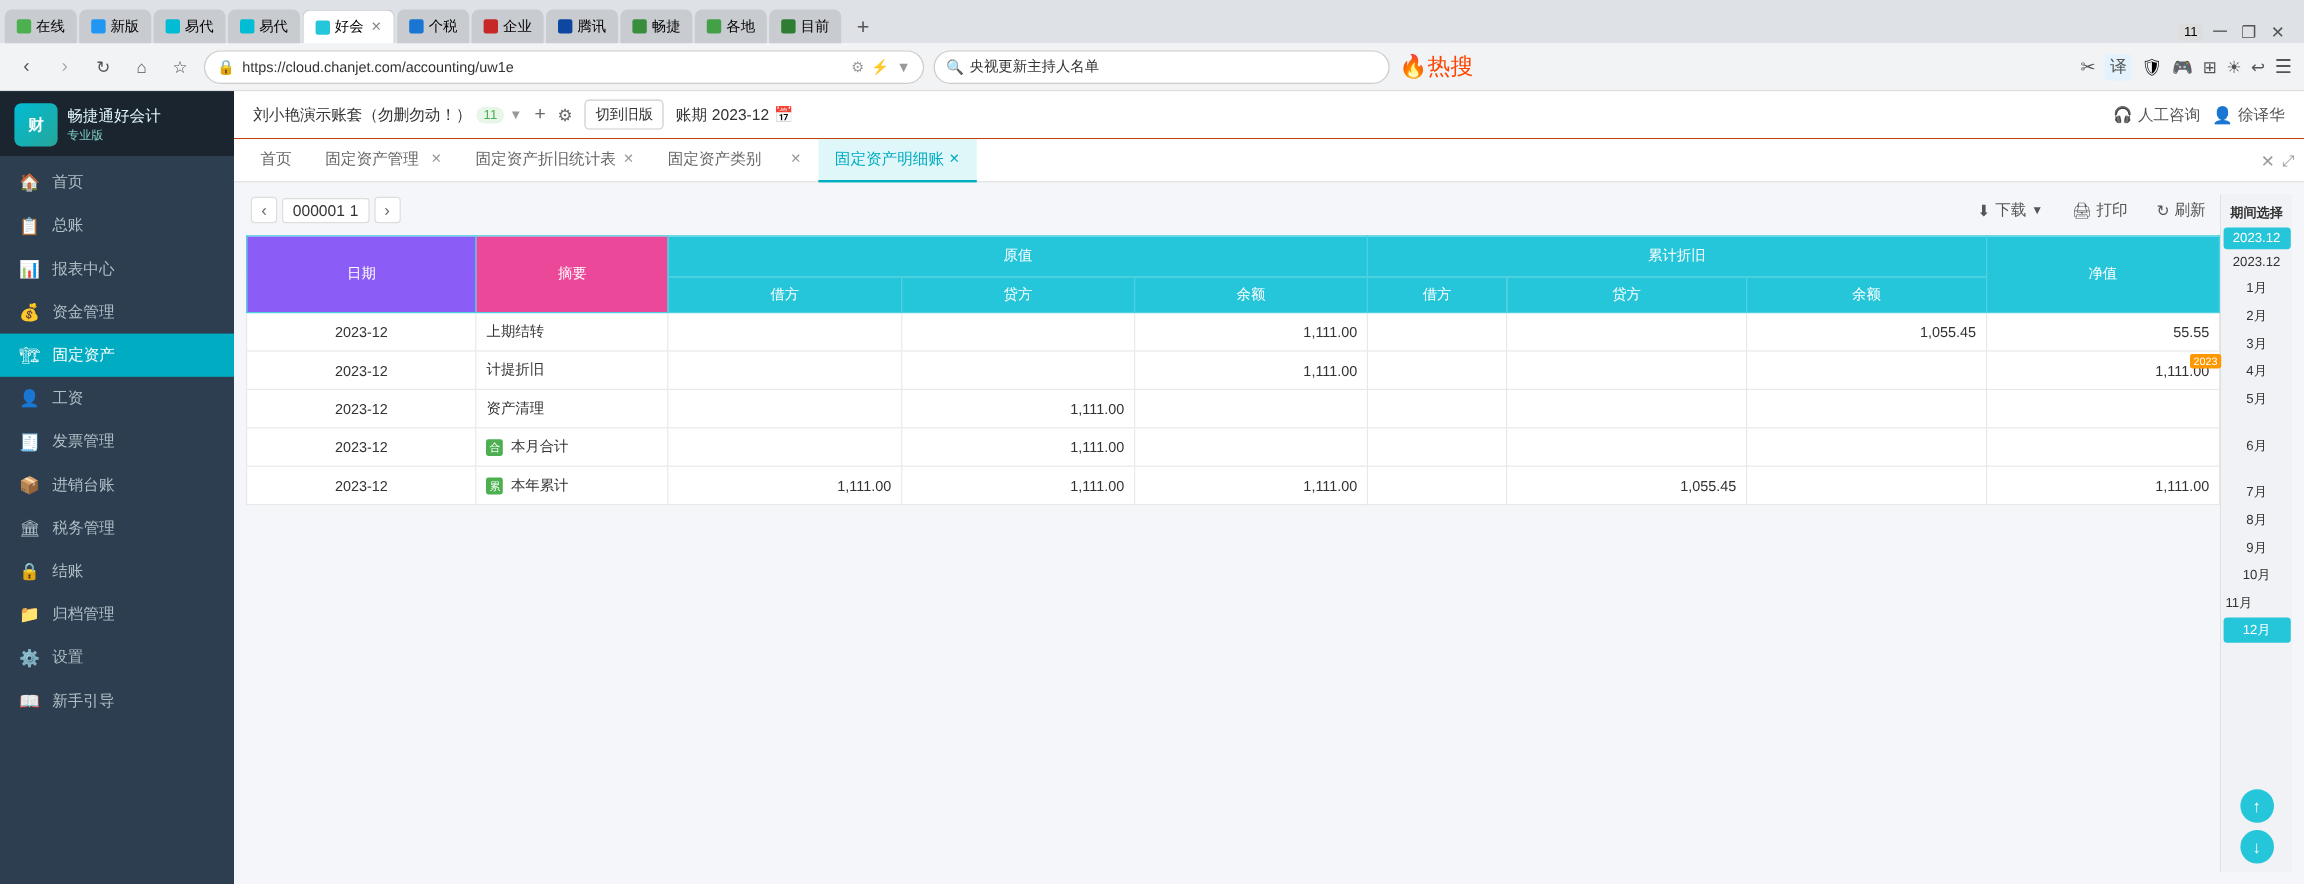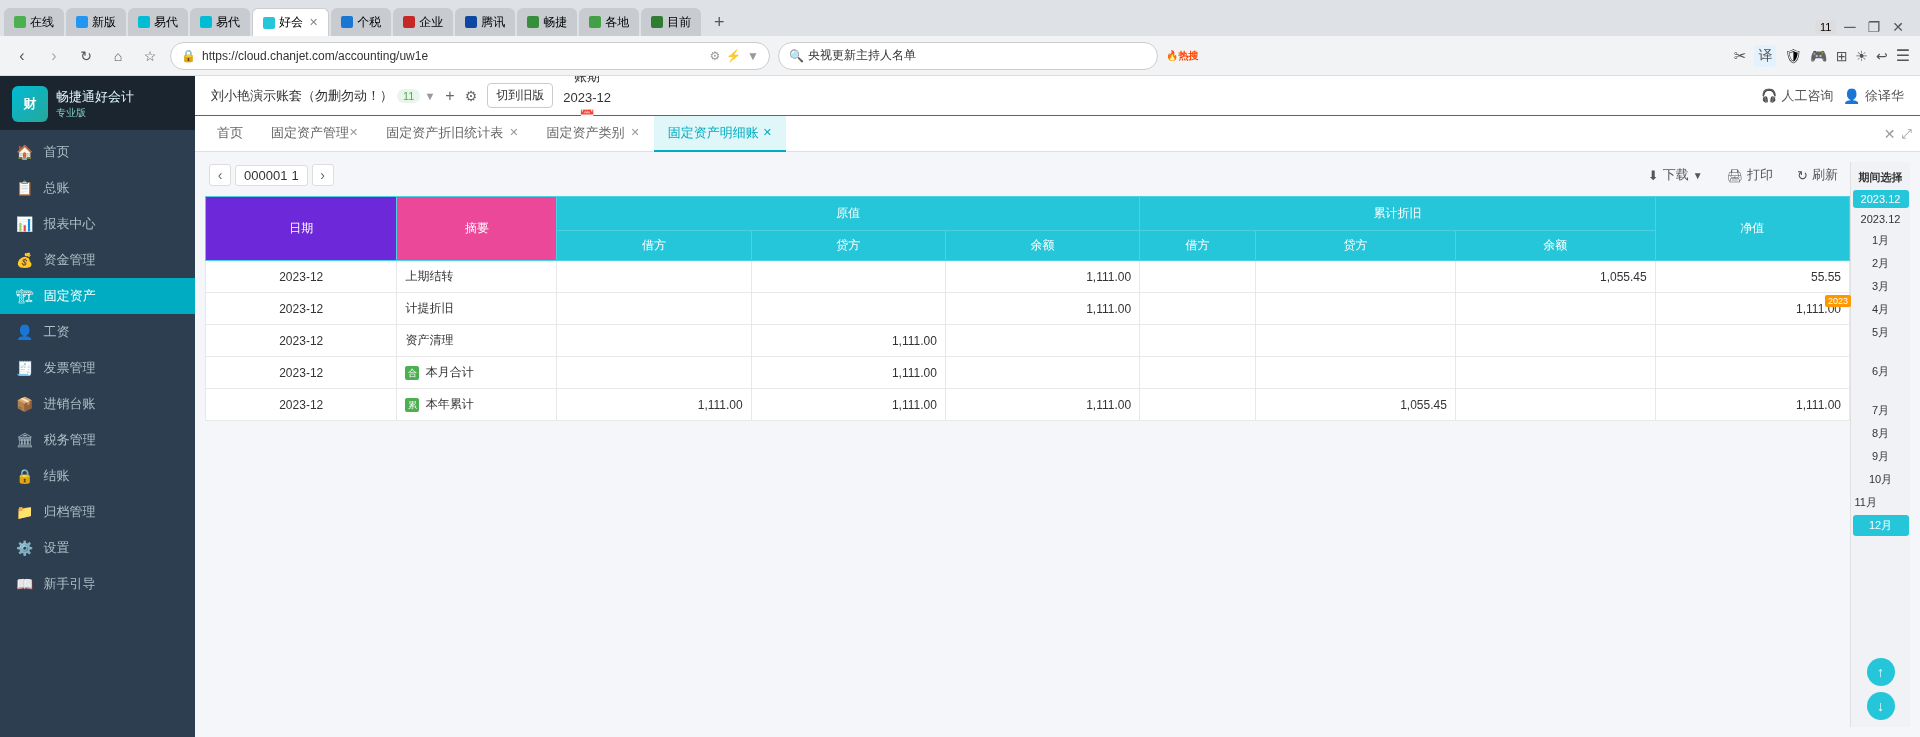--- a/index.html
+++ b/index.html
@@ -77,21 +77,21 @@
     <span style="flex:1;"></span>
     <span style="cursor:pointer;color:#999;font-size:12px;">⚙</span>
     <span style="cursor:pointer;color:#ff9800;font-size:12px;">⚡</span>
     <span style="cursor:pointer;color:#999;font-size:12px;">▼</span>
   </div>
   <div style="display:flex;align-items:center;gap:8px;flex:1;">
     <div style="flex:1;max-width:380px;height:28px;background:#fff;border:1px solid #ccc;border-radius:14px;display:flex;align-items:center;padding:0 10px;gap:4px;">
       <span style="color:#999;font-size:12px;">🔍</span>
       <span style="color:#333;font-size:12px;">央视更新主持人名单</span>
     </div>
-    <span style="color:#ff4400;font-weight:bold;font-size:10px;cursor:pointer;">🔥热搜</span>
+    <span style="color:#ff4400;font-weight:normal;font-size:19px;cursor:pointer;">🔥热搜</span>
   </div>
   <div style="display:flex;align-items:center;gap:8px;margin-left:4px;">
     <span style="cursor:pointer;color:#555;font-size:15px;">✂</span>
     <span style="cursor:pointer;color:#555;font-size:14px;background:#e3f2fd;padding:2px 4px;border-radius:3px;">译</span>
     <span style="cursor:pointer;font-size:14px;">🛡</span>
     <span style="cursor:pointer;font-size:14px;">🎮</span>
     <span style="cursor:pointer;color:#555;font-size:14px;">⊞</span>
     <span style="cursor:pointer;color:#555;font-size:14px;">☀</span>
     <span style="cursor:pointer;color:#555;font-size:14px;">↩</span>
     <span style="cursor:pointer;color:#555;font-size:16px;">☰</span>
@@ -168,47 +168,47 @@
 
     <div style="height:40px;background:#fff;border-bottom:1px solid #c2410c;display:flex;align-items:center;padding:0 16px;gap:10px;">
       <div style="display:flex;align-items:center;gap:4px;cursor:pointer;color:#333;font-size:13px;">
         <span>刘小艳演示账套（勿删勿动！）</span>
         <span style="background:#e8f5e9;color:#4caf50;padding:1px 6px;border-radius:8px;font-size:11px;">11</span>
         <span style="color:#999;font-size:11px;cursor:pointer;">▼</span>
       </div>
       <span style="cursor:pointer;color:#666;font-size:16px;">+</span>
       <span style="cursor:pointer;color:#666;font-size:14px;">⚙</span>
       <div style="background:#fff;border:1px solid #ccc;border-radius:4px;padding:3px 8px;font-size:12px;cursor:pointer;color:#333;">切到旧版</div>
-      <div style="display:flex;align-items:center;gap:4px;font-size:13px;color:#333;flex-direction:column;">
+      <div style="display:flex;align-items:center;gap:4px;font-size:13px;color:#333;">
         <span>账期</span>
         <span>2023-12</span>
         <span style="cursor:pointer;font-size:13px;">📅</span>
       </div>
       <div style="flex:1;"></div>
       <div style="display:flex;align-items:center;gap:4px;cursor:pointer;color:#555;font-size:13px;">
         <span style="font-size:13px;">🎧</span>
         <span>人工咨询</span>
       </div>
       <div style="display:flex;align-items:center;gap:4px;cursor:pointer;color:#555;font-size:13px;">
         <span style="font-size:14px;">👤</span>
         <span>徐译华</span>
       </div>
     </div>
 
     <div style="height:36px;background:#fff;border-bottom:1px solid #e0e0e0;display:flex;align-items:center;padding:0 0 0 8px;">
       <div style="height:36px;padding:0 14px;display:flex;align-items:center;gap:6px;cursor:pointer;font-size:13px;color:#666;border-bottom:2px solid transparent;white-space:nowrap;">首页</div>
-      <div style="height:36px;padding:0 14px;display:flex;align-items:center;gap:0;cursor:pointer;font-size:13px;color:#666;border-bottom:2px solid transparent;white-space:nowrap;">
+      <div style="height:36px;padding:0 14px;display:flex;align-items:center;gap:10px;cursor:pointer;font-size:13px;color:#666;border-bottom:2px solid transparent;white-space:nowrap;">
         <span>固定资产管理</span>
         <span style="color:#999;font-size:11px;">✕</span>
       </div>
       <div style="height:36px;padding:0 14px;display:flex;align-items:center;gap:6px;cursor:pointer;font-size:13px;color:#666;border-bottom:2px solid transparent;white-space:nowrap;">
         <span>固定资产折旧统计表</span>
         <span style="color:#999;font-size:11px;">✕</span>
       </div>
-      <div style="height:36px;padding:0 14px;display:flex;align-items:center;gap:6px;cursor:pointer;font-size:13px;color:#666;border-bottom:2px solid transparent;white-space:nowrap;">
+      <div style="height:36px;padding:0 14px;display:flex;align-items:center;gap:24px;cursor:pointer;font-size:13px;color:#666;border-bottom:2px solid transparent;white-space:nowrap;">
         <span>固定资产类别</span>
         <span style="color:#999;font-size:11px;">✕</span>
       </div>
       <div style="height:36px;padding:0 14px;display:flex;align-items:center;gap:4px;cursor:pointer;font-size:13px;color:#00acc1;border-bottom:2px solid #00acc1;background:#e0f7fa;white-space:nowrap;">
         <span>固定资产明细账</span>
         <span style="color:#00acc1;font-size:11px;">✕</span>
       </div>
       <div style="flex:1;"></div>
       <div style="display:flex;align-items:center;gap:6px;margin-right:8px;">
         <span style="cursor:pointer;color:#999;font-size:14px;">✕</span>
@@ -241,21 +241,21 @@
             <div style="display:flex;align-items:center;gap:4px;cursor:pointer;color:#555;font-size:13px;padding:4px 8px;border-radius:3px;">
               <span>↻</span>
               <span>刷新</span>
             </div>
           </div>
         </div>
 
         <table style="width:100%;border-collapse:collapse;background:#fff;">
           <thead>
             <tr>
-              <th rowspan="2" style="background:#6d28d9;color:#fff;padding:8px 6px;text-align:center;font-size:12px;font-weight:normal;border:1px solid #4dd0e1;white-space:nowrap;">日期</th>
+              <th rowspan="2" style="background:#8b5cf6;color:#fff;padding:8px 6px;text-align:center;font-size:12px;font-weight:normal;border:1px solid #4dd0e1;white-space:nowrap;">日期</th>
               <th rowspan="2" style="background:#ec4899;color:#fff;padding:8px 6px;text-align:center;font-size:12px;font-weight:normal;border:1px solid #4dd0e1;white-space:nowrap;width:160px;">摘要</th>
               <th colspan="3" style="background:#26c6da;color:#fff;padding:8px 6px;text-align:center;font-size:12px;font-weight:normal;border:1px solid #4dd0e1;white-space:nowrap;">原值</th>
               <th colspan="3" style="background:#26c6da;color:#fff;padding:8px 6px;text-align:center;font-size:12px;font-weight:normal;border:1px solid #4dd0e1;white-space:nowrap;">累计折旧</th>
               <th rowspan="2" style="background:#26c6da;color:#fff;padding:8px 6px;text-align:center;font-size:12px;font-weight:normal;border:1px solid #4dd0e1;white-space:nowrap;">净值</th>
             </tr>
             <tr>
               <th style="background:#26c6da;color:#fff;padding:6px 6px;text-align:center;font-size:12px;font-weight:normal;border:1px solid #4dd0e1;white-space:nowrap;">借方</th>
               <th style="background:#26c6da;color:#fff;padding:6px 6px;text-align:center;font-size:12px;font-weight:normal;border:1px solid #4dd0e1;white-space:nowrap;">贷方</th>
               <th style="background:#26c6da;color:#fff;padding:6px 6px;text-align:center;font-size:12px;font-weight:normal;border:1px solid #4dd0e1;white-space:nowrap;">余额</th>
               <th style="background:#26c6da;color:#fff;padding:6px 6px;text-align:center;font-size:12px;font-weight:normal;border:1px solid #4dd0e1;white-space:nowrap;">借方</th>

